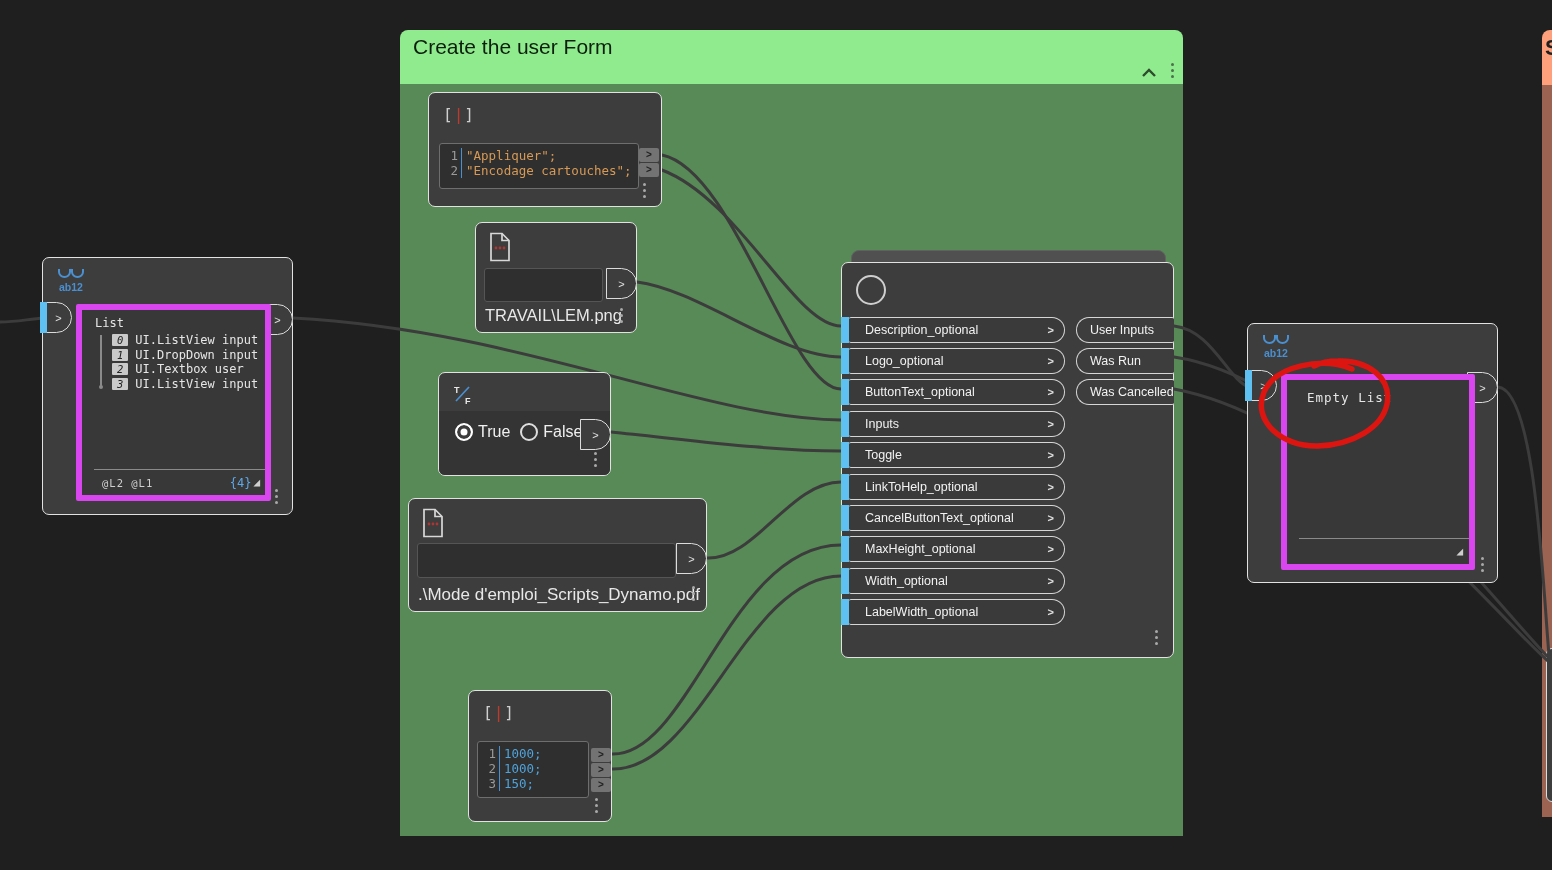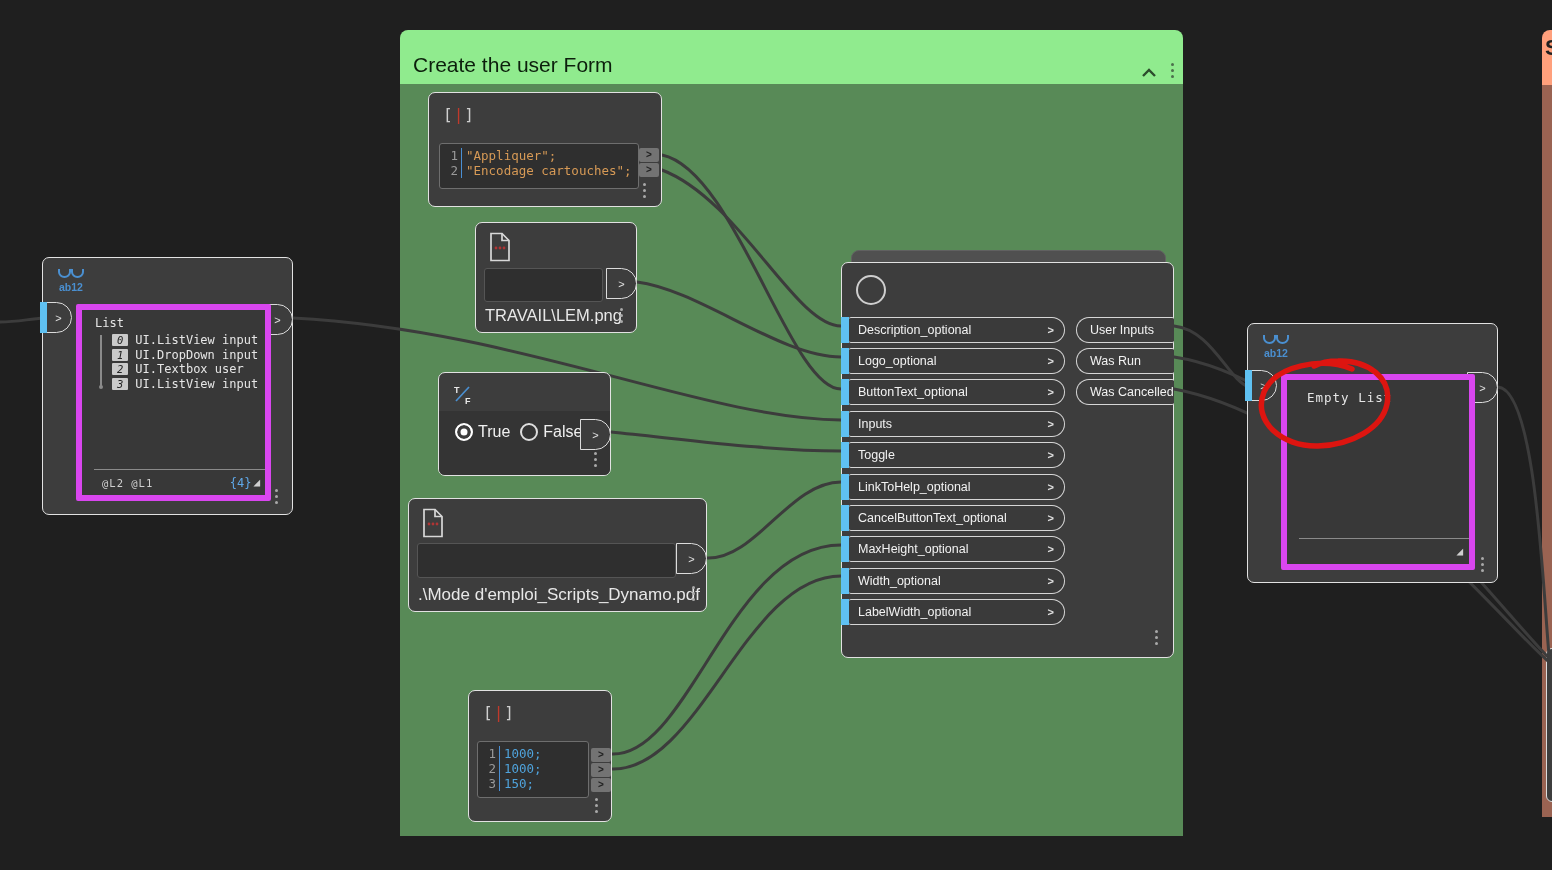--- a/index.html
+++ b/index.html
@@ -8,21 +8,21 @@
   }
   html,body{margin:0;padding:0;background:#111;}
   .canvas{position:relative;width:1552px;height:870px;background:var(--bg);overflow:hidden;
           font-family:"Liberation Sans",sans-serif;}
 
   
   .group{position:absolute;border-radius:8px;z-index:0;}
   #form-group{left:400px;top:30px;width:783px;height:806px;}
   .group-header{position:absolute;left:0;top:0;right:0;height:54px;border-radius:8px 8px 0 0;background:var(--g1h);}
   .group-body{position:absolute;left:0;top:54px;right:0;bottom:0;background:var(--g1b);}
-  .group-title{position:absolute;left:13px;top:23px;font-size:21px;color:#0c1f0c;}
+  .group-title{position:absolute;left:13px;top:5px;font-size:21px;color:#0c1f0c;}
   .group-collapse{position:absolute;right:26px;bottom:5px;width:16px;height:12px;cursor:pointer;}
   .group-kebab{right:8px;bottom:6px;}
   #right-group{left:1542px;top:30px;width:40px;height:787px;}
   #right-group .group-header{height:55px;background:var(--g2h);}
   #right-group .group-body{top:55px;background:var(--g2b);}
   #right-group .group-title{left:3px;top:5px;font-size:22px;font-weight:bold;color:#202020;}
   #right-group-node{position:absolute;left:4px;top:618px;width:30px;height:152px;background:#3d3d3d;
       border:1px solid #dcdcdc;border-radius:6px;z-index:3;}
 
   
@@ -93,21 +93,21 @@
   #ui-form-node{left:841px;top:262px;width:333px;height:396px;}
   .form-header-icon{position:absolute;left:14px;top:12px;width:30px;height:30px;border:2px solid #cfcfcf;
       border-radius:50%;box-sizing:border-box;}
   .in-col{position:absolute;left:-1px;top:51px;}
   .out-col{position:absolute;right:-1px;top:51px;}
   .pill-row{height:31.4px;display:flex;align-items:center;}
   .in-pill{position:relative;display:flex;align-items:center;width:216px;height:26px;background:#3a3a3a;
       border:1px solid #d6d6d6;border-left:none;border-radius:2px 13px 13px 2px;margin-left:8px;
       box-sizing:border-box;cursor:crosshair;}
   .in-pill::before{content:"";position:absolute;left:-8px;top:-1px;height:26px;width:8px;background:var(--accent);}
-  .in-pill .lbl{padding-left:9px;font-size:12.5px;color:#f2f2f2;white-space:nowrap;}
+  .in-pill .lbl{padding-left:16px;font-size:12.5px;color:#f2f2f2;white-space:nowrap;}
   .in-pill .chev{margin-left:auto;padding-right:10px;color:#e0e0e0;font-size:11px;font-weight:bold;}
   .out-pill{width:98px;height:26px;border:1px solid #d6d6d6;border-right:none;border-radius:13px 2px 2px 13px;
       display:flex;align-items:center;padding-left:13px;box-sizing:border-box;background:#3d3d3d;
       color:#f2f2f2;font-size:12.5px;white-space:nowrap;cursor:crosshair;}
 
   
   #tooltip{position:absolute;left:755px;top:266px;height:29px;line-height:27px;background:#f3f3f3;
       border:1px solid #9c9c9c;color:#161616;font-size:12.5px;padding:0 12px;z-index:6;
       box-shadow:2px 2px 5px rgba(0,0,0,.4);white-space:nowrap;}
 

